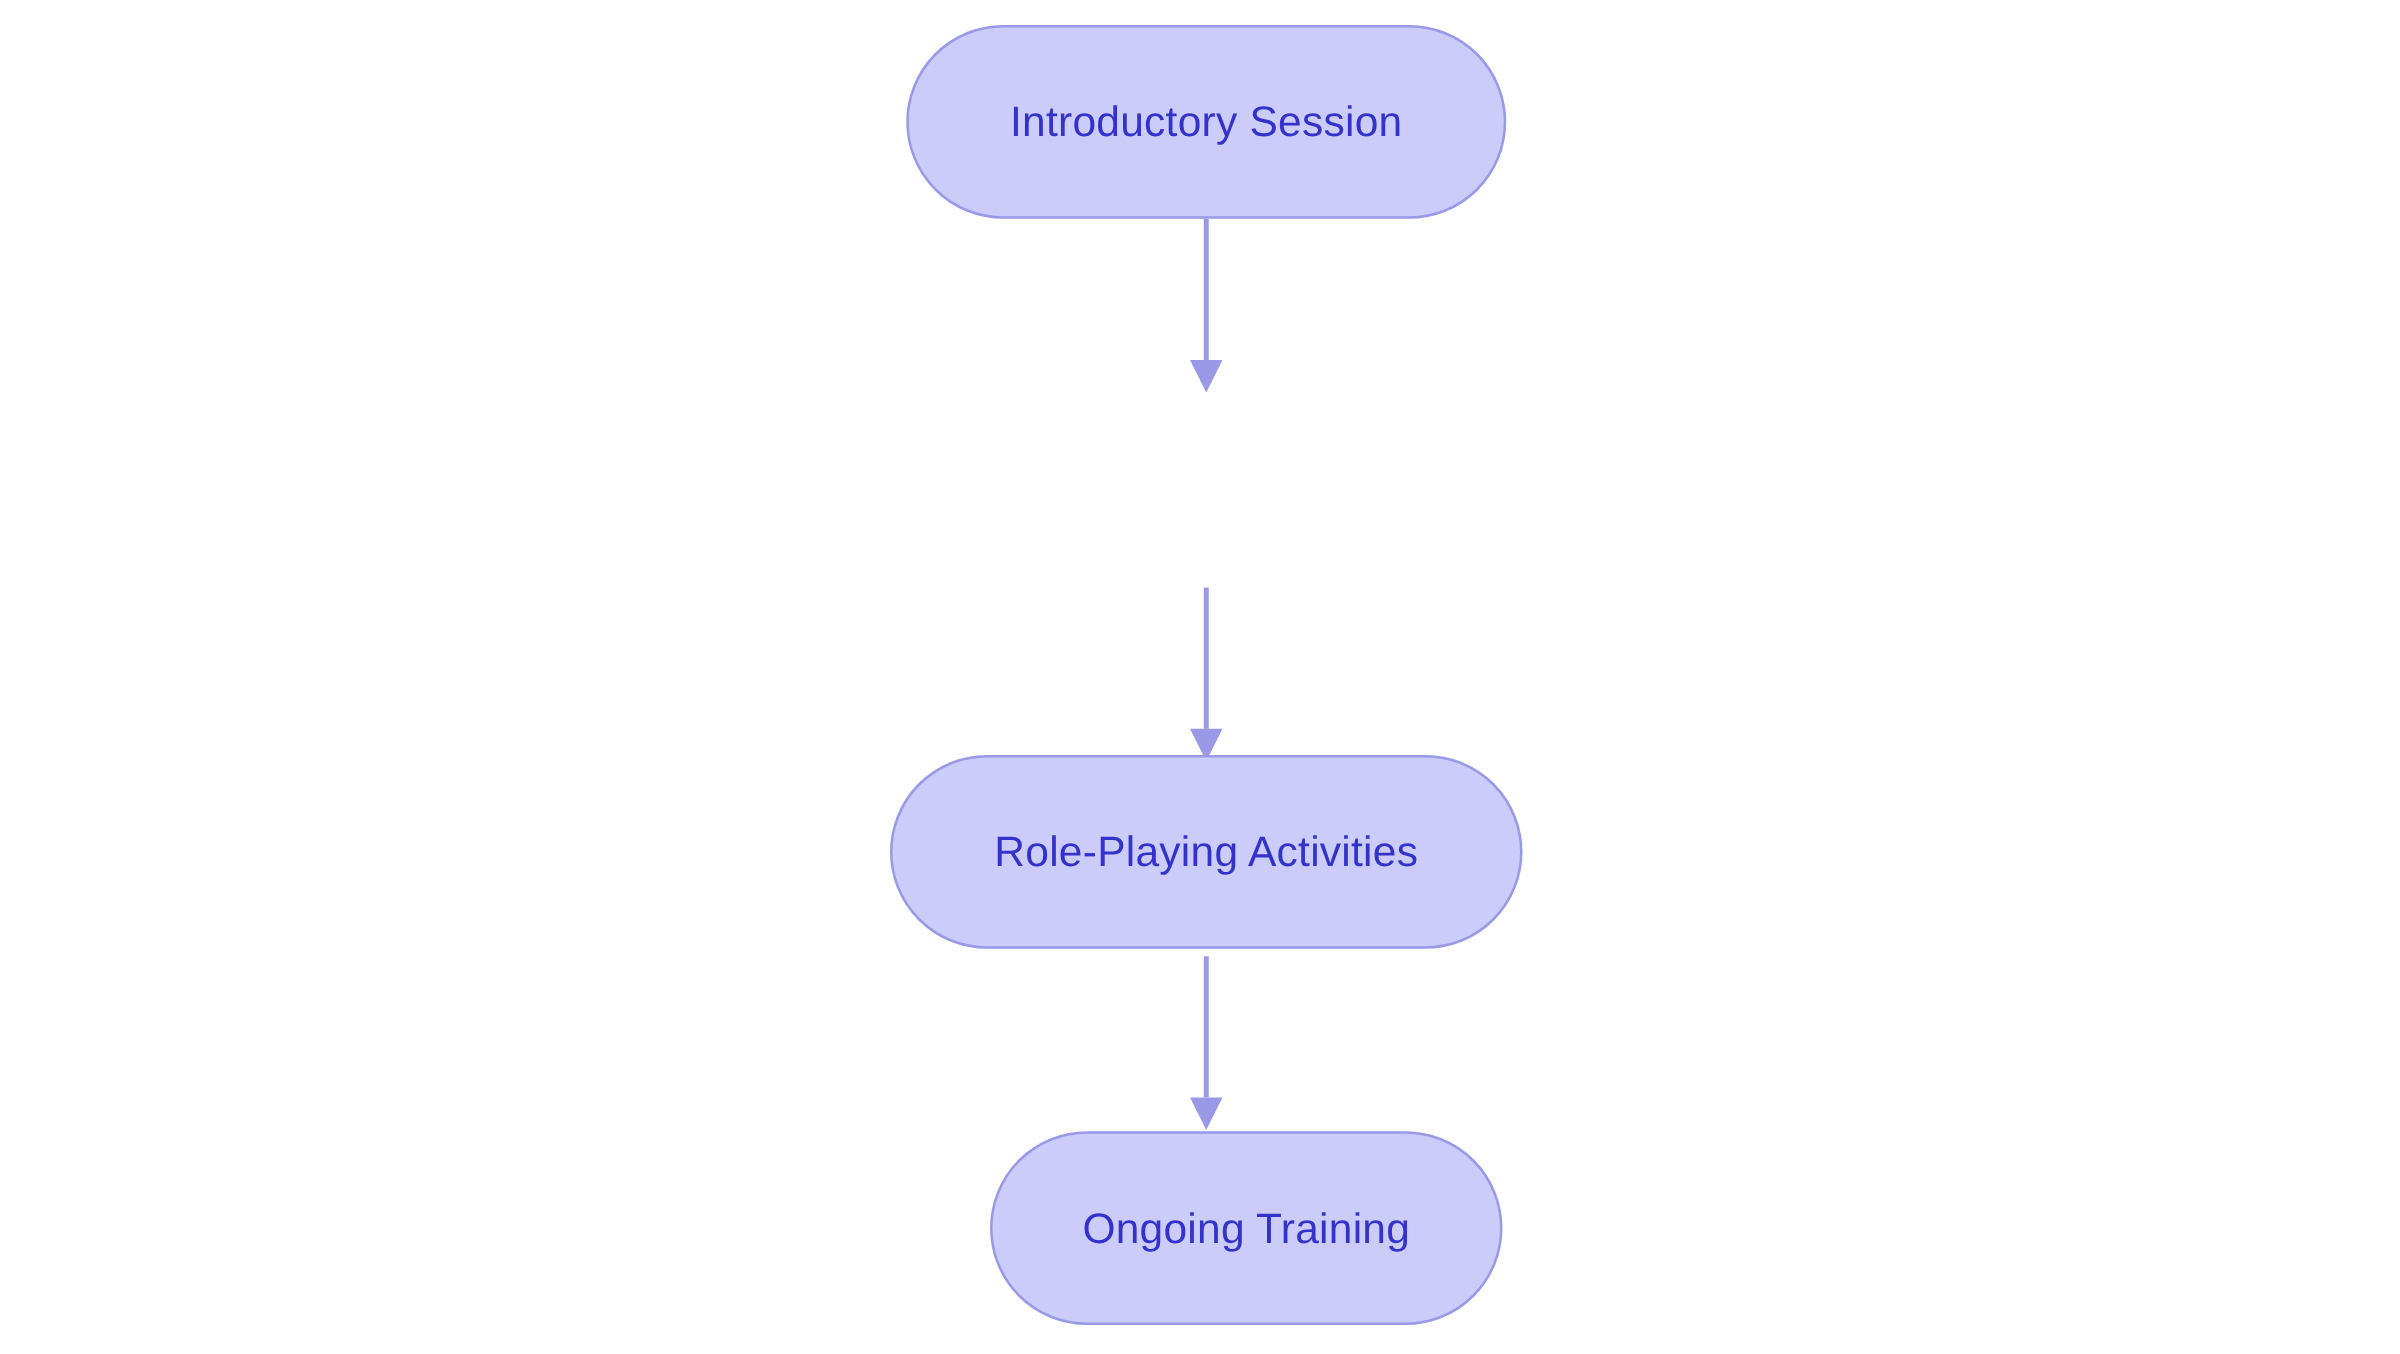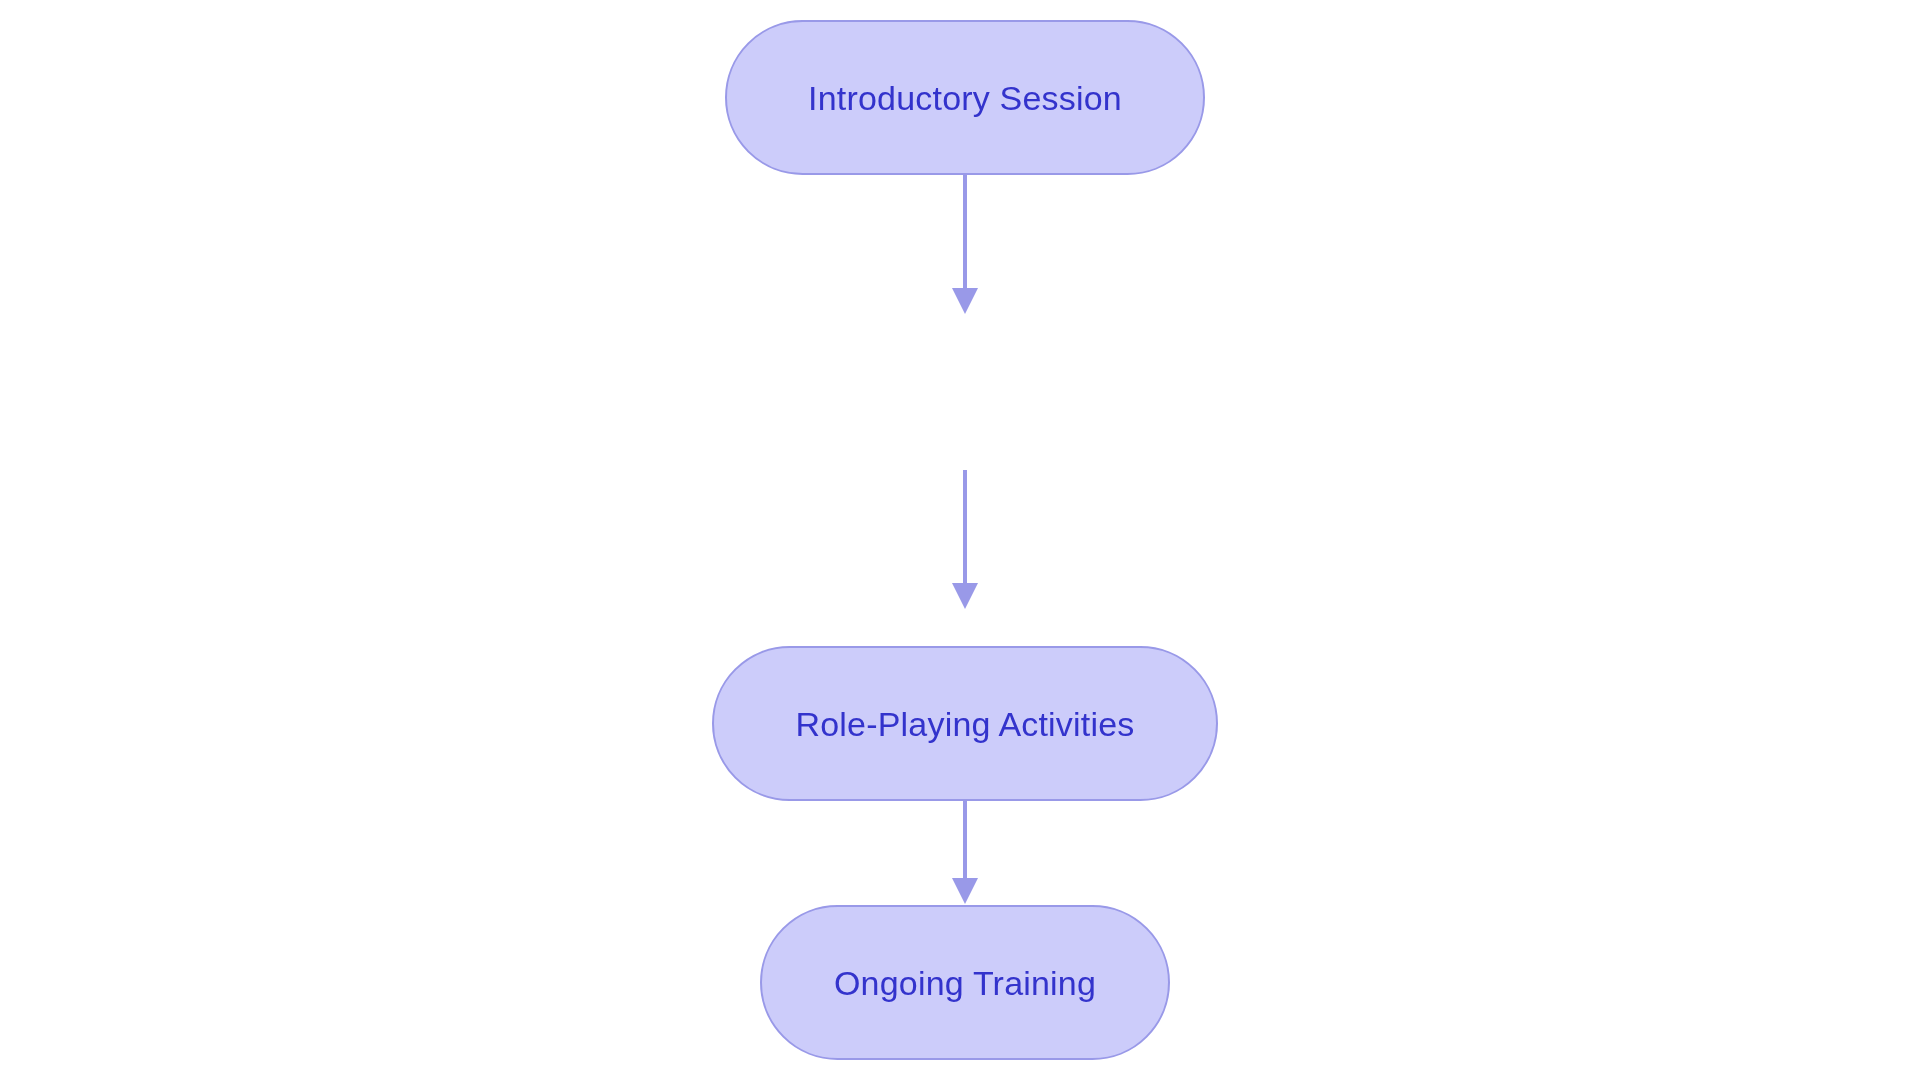--- a/index.html
+++ b/index.html
@@ -49,25 +49,25 @@
     top: 20px;
     width: 480px;
   }
   #node-hands-on-training {
     left: 745px;
     top: 315px;
     width: 440px;
   }
   #node-role-playing-activities {
     left: 712px;
-    top: 646px;
+    top: 604px;
     width: 506px;
   }
   #node-ongoing-training {
-    left: 760px;
+    left: 792px;
     top: 905px;
     width: 410px;
   }
 
   
   .flow-edge {
     position: absolute;
     left: 0;
     top: 0;
     width: 1920px;

